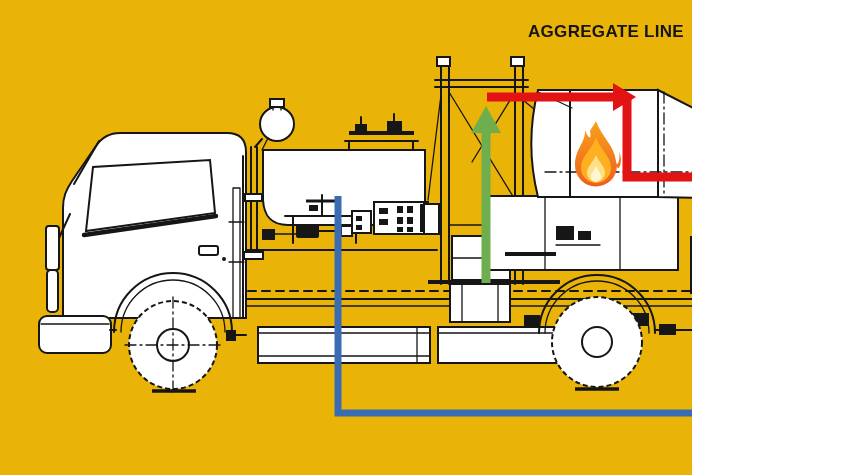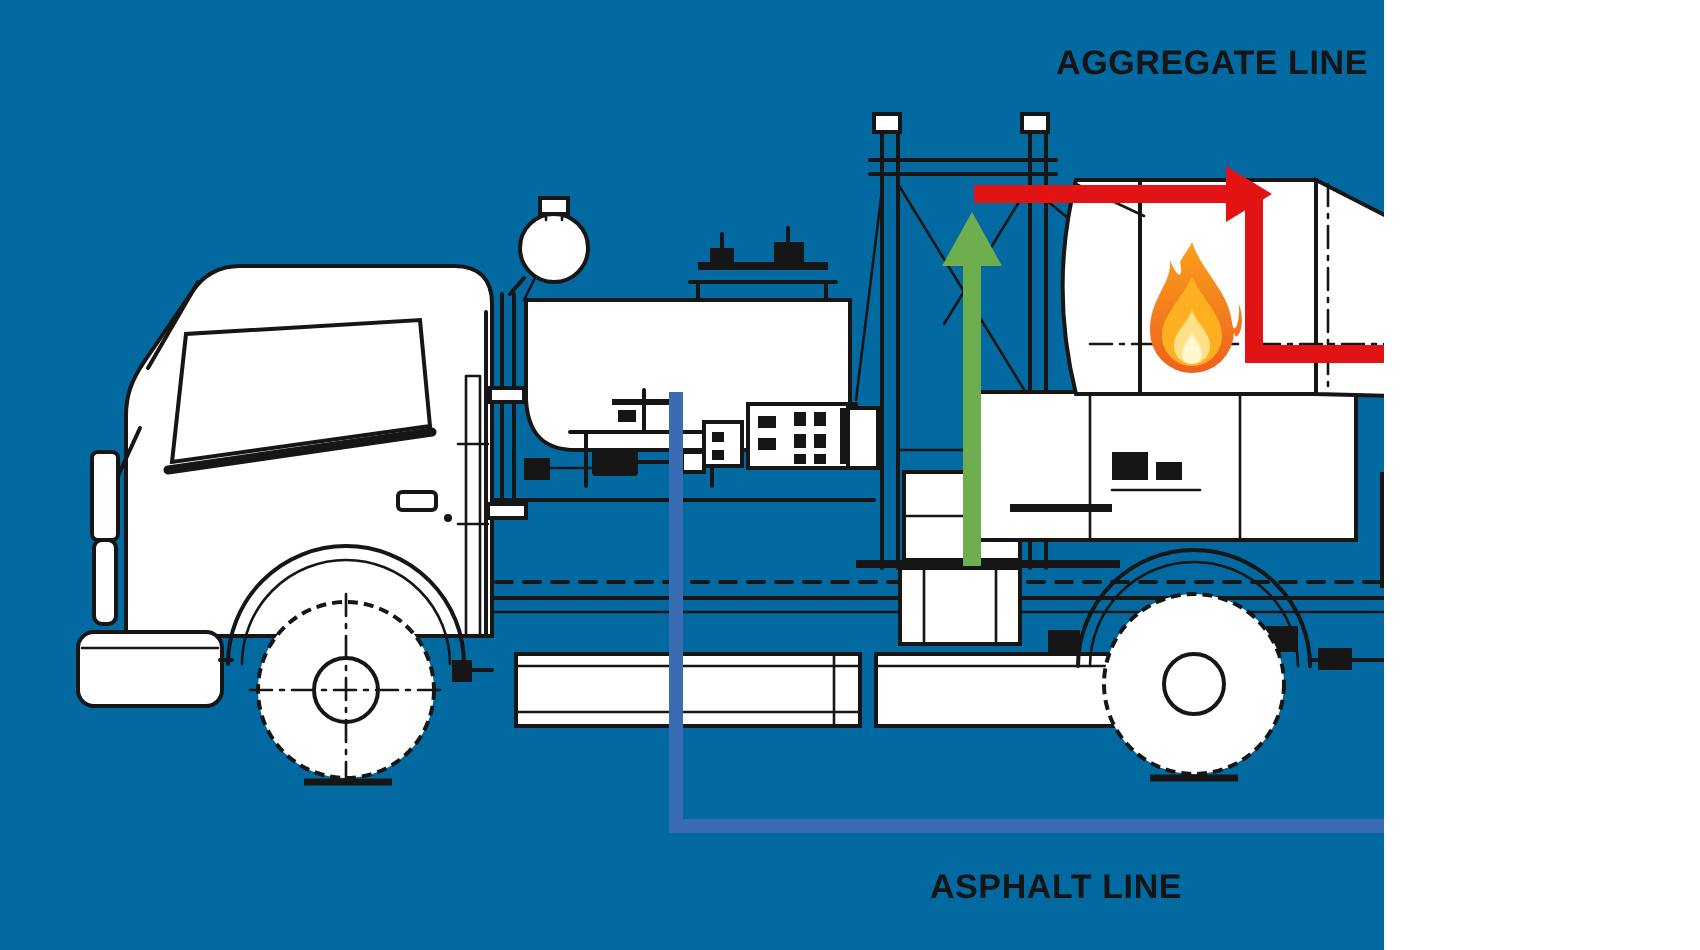--- a/index.html
+++ b/index.html
@@ -1,16 +1,16 @@
 <!DOCTYPE html>
 <html><head>
 <meta charset="utf-8">
 <style>
   html,body{margin:0;padding:0;background:#fff;}
-  #stage{position:relative;width:692px;height:475px;background:#0369a1;overflow:hidden;
+  #stage{position:relative;width:692px;height:475px;background:#eab308;overflow:hidden;
          font-family:"Liberation Sans",sans-serif;}
   #stage svg{position:absolute;left:0;top:0;}
   .lbl{position:absolute;width:220px;text-align:center;
        font:700 17px "Liberation Sans",sans-serif;color:#151515;letter-spacing:.3px;}
   #lblA{left:496px;top:22px;}
   #lblB{left:418px;top:434px;}
   
   .ln{stroke:#161616;stroke-width:2;fill:none;stroke-linecap:round;}
   .thin{stroke:#161616;stroke-width:1.3;fill:none;stroke-linecap:round;}
   .thick{stroke:#161616;stroke-width:4;fill:none;}
@@ -215,15 +215,14 @@
     <path d="M737,258 A18,18 0 0 1 757,249" stroke="#0d4a70" stroke-width="4" fill="none"></path>
     <path d="M769,277 A18,18 0 0 1 749,285" stroke="#0d4a70" stroke-width="4" fill="none"></path>
     <path d="M742,256 A12,12 0 0 1 764,257" stroke="#7fc0dd" stroke-width="2" fill="none"></path>
     <path d="M765,277 A13,13 0 0 1 747,280" stroke="#7fc0dd" stroke-width="2" fill="none"></path>
     <path d="M756,259 A7.5,7.5 0 1 1 745,268 A10,10 0 0 0 756,259 Z" fill="#ffffff"></path>
     <circle cx="754" cy="267" r="4.5" fill="#ffffff"></circle>
   </g>
 </svg>
 
 <div id="lblA" class="lbl">AGGREGATE LINE</div>
-<div id="lblB" class="lbl">ASPHALT LINE</div>
 
 </div>
 
 </body></html>

